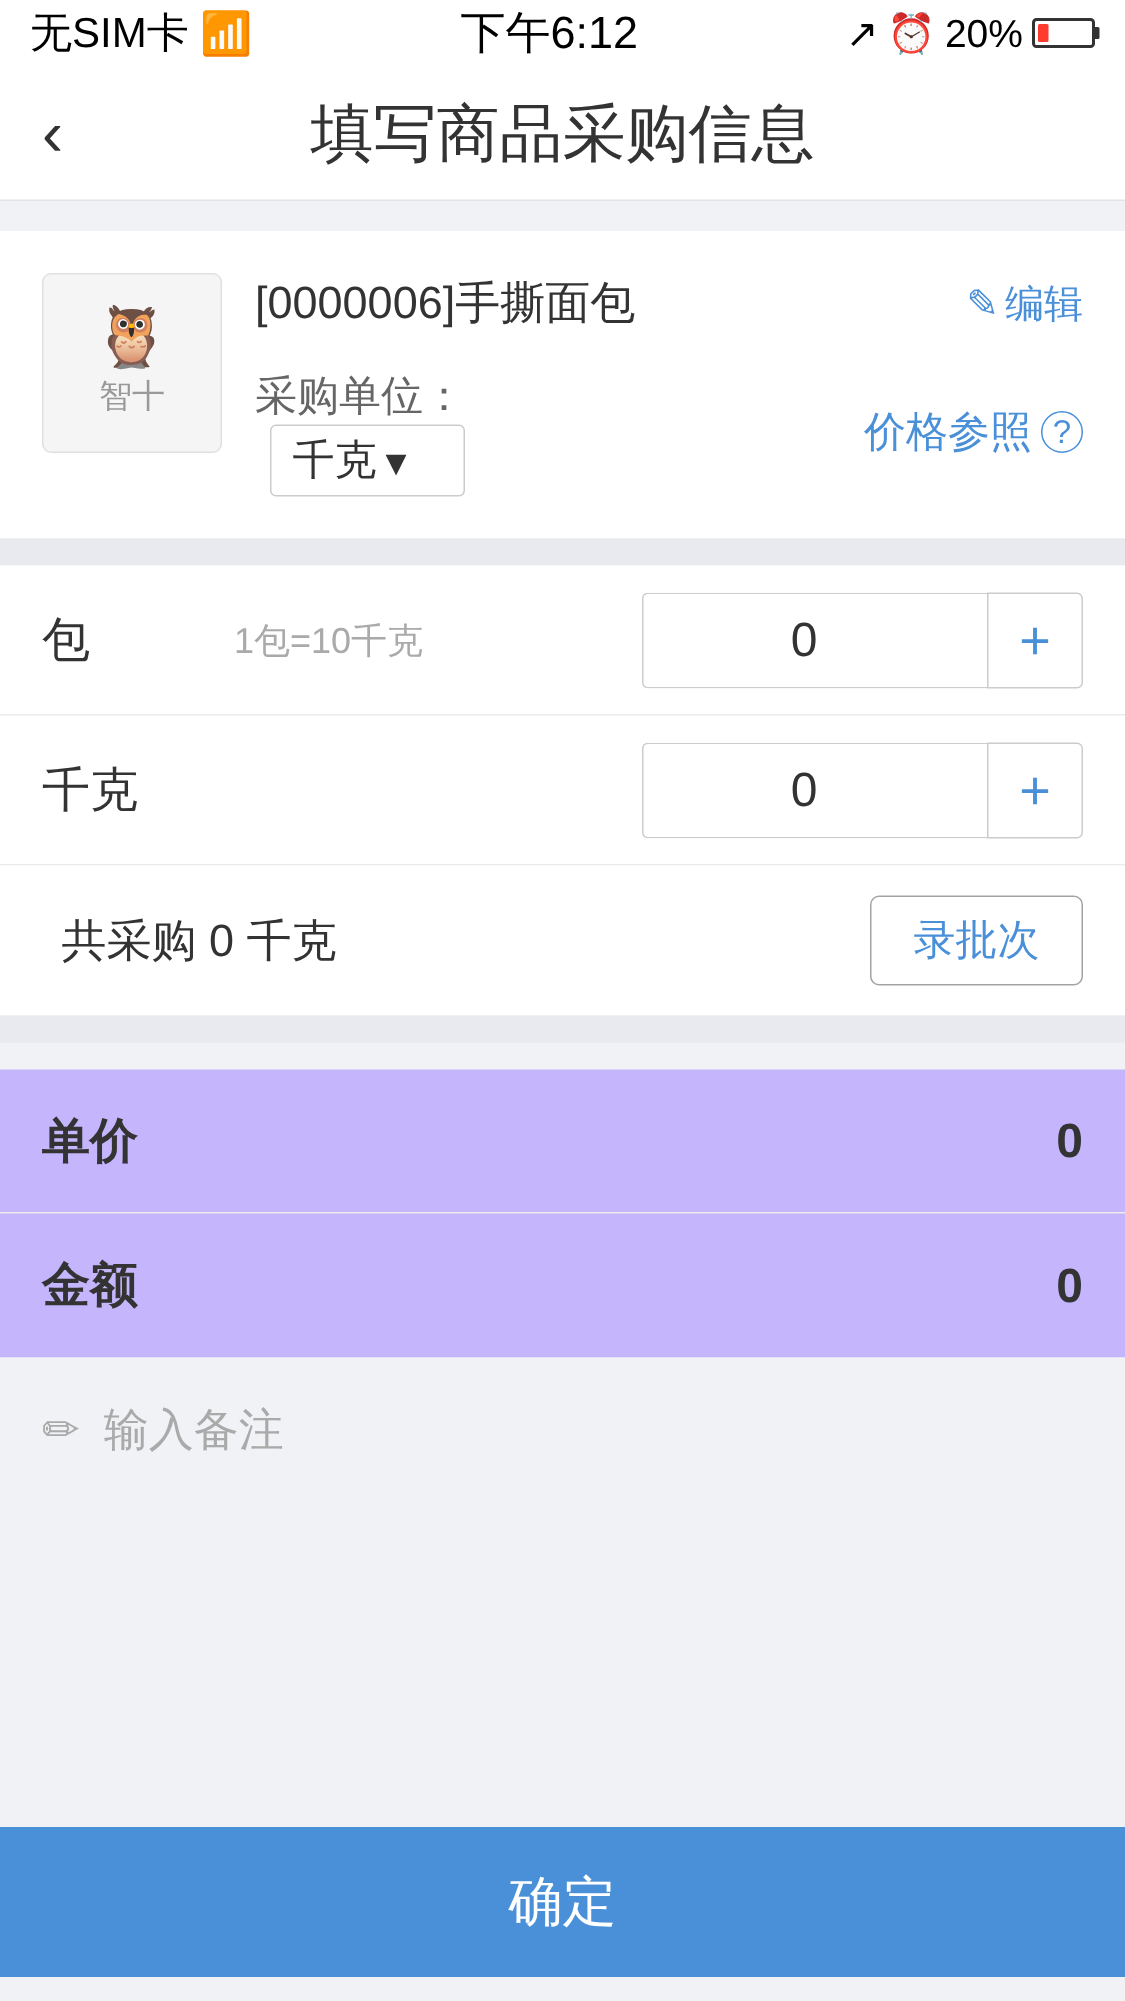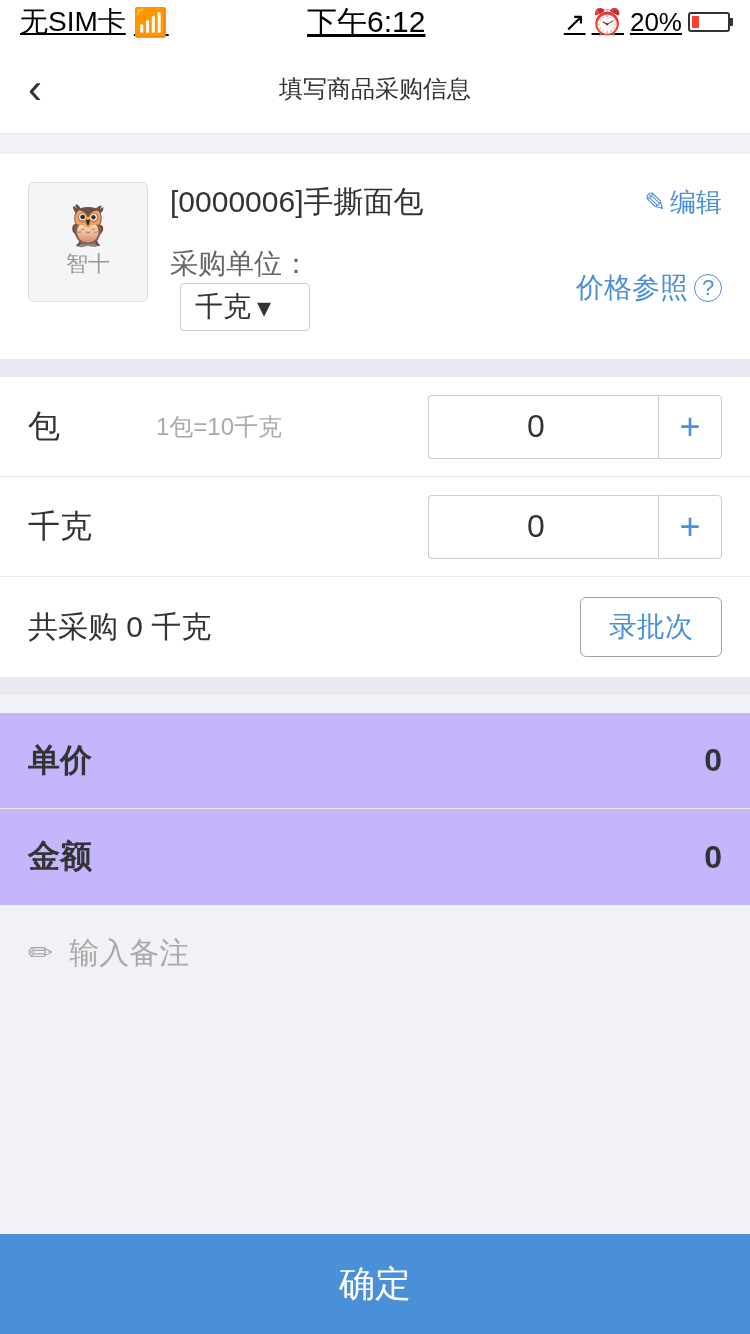--- a/index.html
+++ b/index.html
@@ -17,21 +17,20 @@
     .status-bar {
       width: 100%;
       height: 44px;
       background: #fff;
       display: flex;
       align-items: center;
       justify-content: space-between;
       padding: 0 20px;
       font-size: 28px;
       color: #000;
-      text-decoration: underline;
     }
     .status-left { display: flex; align-items: center; gap: 8px; }
     .status-center { font-weight: 500; font-size: 30px; }
     .status-right { display: flex; align-items: center; gap: 6px; font-size: 26px; }
     .battery-icon {
       display: inline-flex; align-items: center;
       border: 2px solid #333; border-radius: 3px;
       width: 42px; height: 20px; padding: 2px; position: relative;
     }
     .battery-fill { background: #ff3b30; height: 100%; width: 22%; border-radius: 1px; }
@@ -53,21 +52,21 @@
       position: relative;
     }
     .nav-back {
       position: absolute;
       left: 28px;
       font-size: 42px;
       color: #333;
       cursor: pointer;
     }
     .nav-title {
-      font-size: 24px;
+      font-size: 42px;
       font-weight: 500;
       color: #333;
     }
 
     
     .product-card {
       background: #fff;
       padding: 28px 28px;
       margin-top: 20px;
       display: flex;
@@ -209,20 +208,21 @@
       background: #fff;
       display: flex;
       align-items: center;
       justify-content: space-between;
       padding: 0 28px;
       height: 100px;
     }
     .total-text {
       font-size: 30px;
       color: #333;
+      margin-left: 13px;
     }
     .batch-btn {
       border: 1px solid #a3a3a3;
       border-radius: 6px;
       padding: 10px 28px;
       font-size: 28px;
       color: #4a90d9;
       cursor: pointer;
       background: #fff;
     }
@@ -284,21 +284,21 @@
       height: 100px;
       background: #4a90d9;
       border: none;
       font-size: 36px;
       color: #fff;
       cursor: pointer;
       display: flex;
       align-items: center;
       justify-content: center;
       position: fixed;
-      bottom: 0;
+      bottom: 16px;
       left: 0;
     }
   </style>
 </head>
 <body>
 
 <div class="status-bar">
   <div class="status-left">
     <span>无SIM卡</span>
     <span>📶</span>

